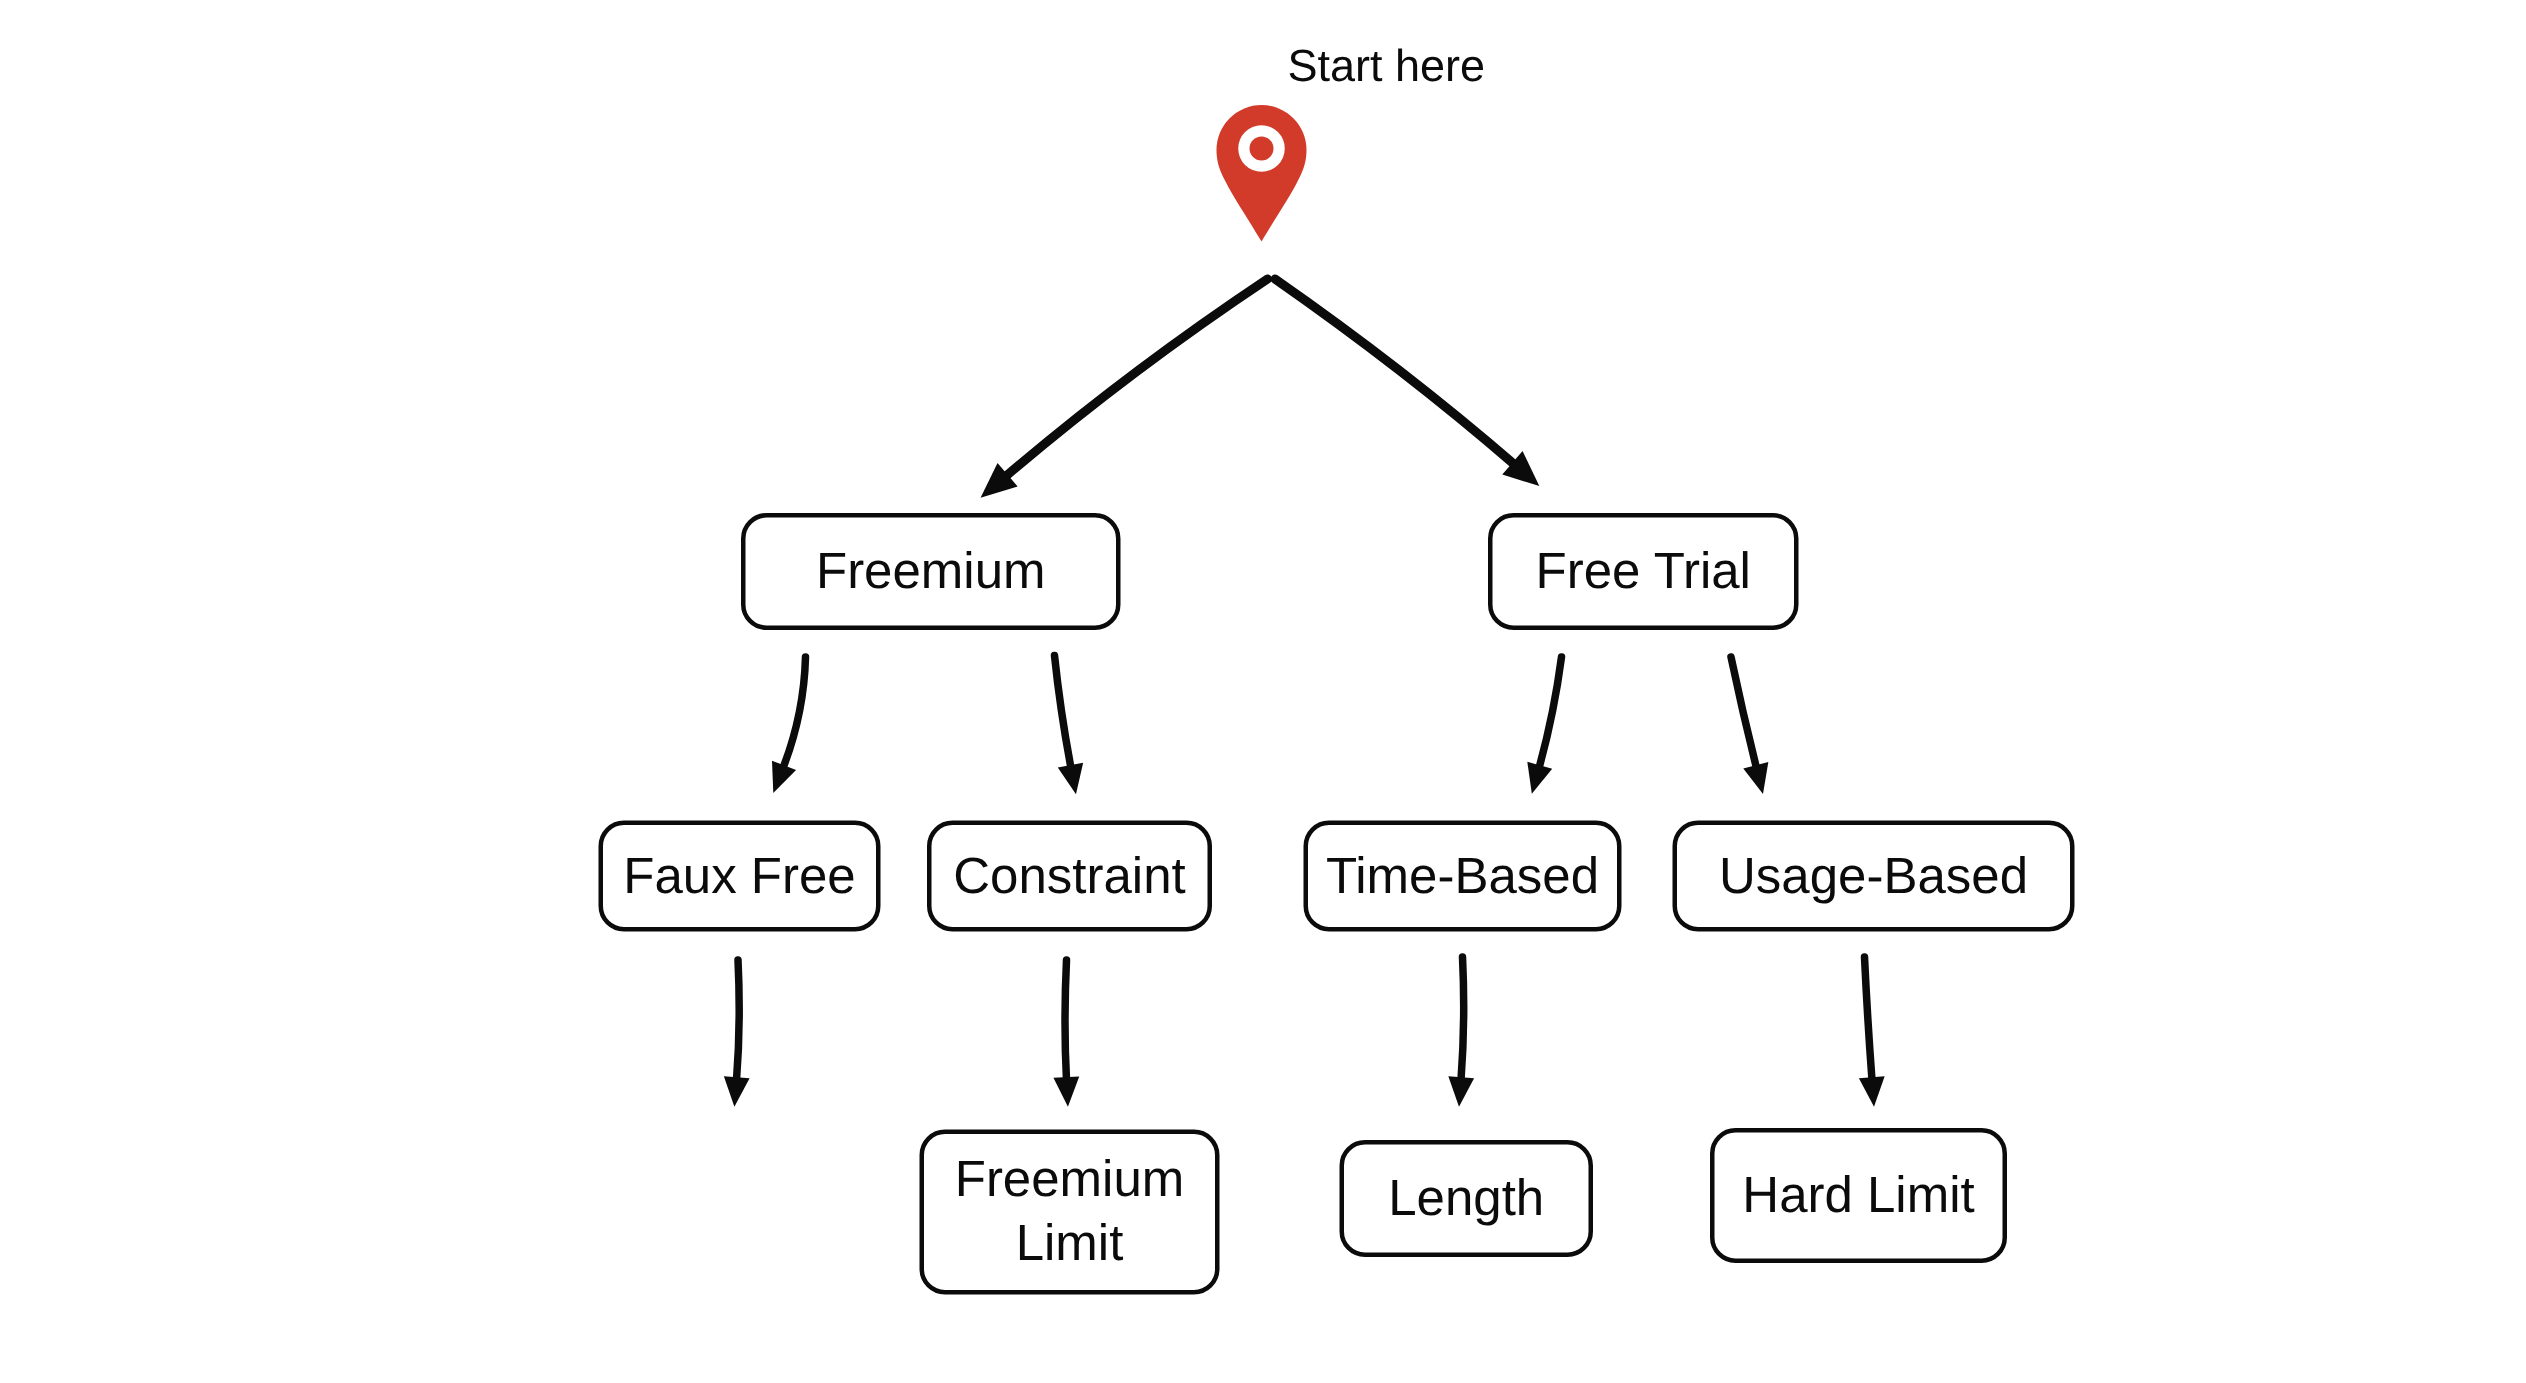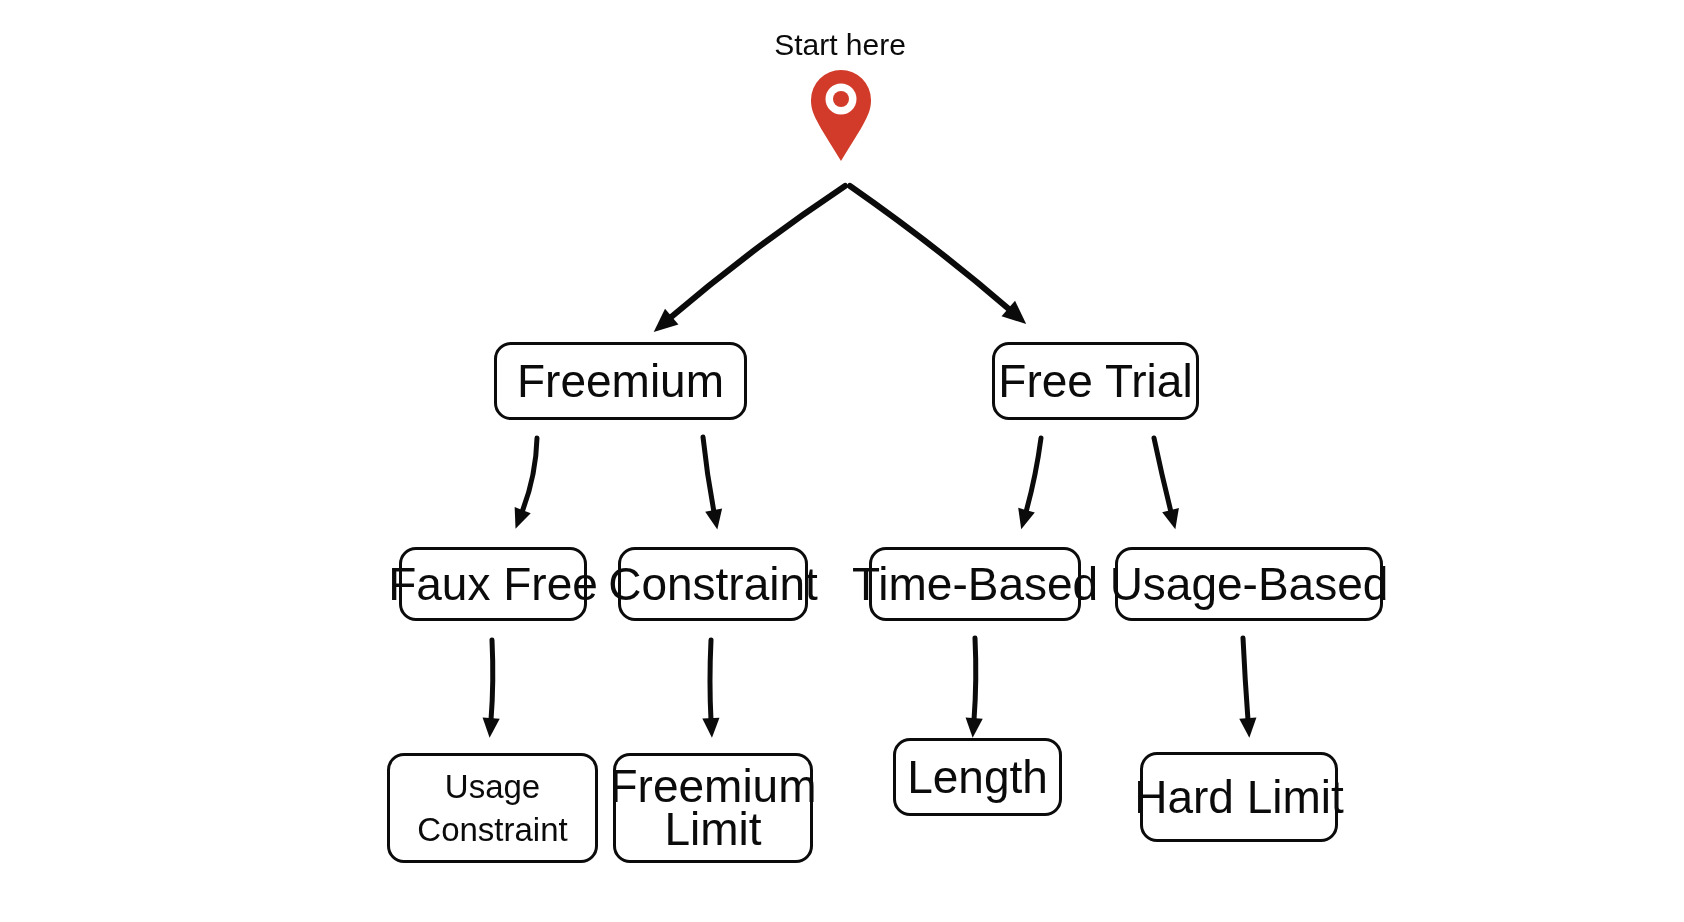--- a/index.html
+++ b/index.html
@@ -14,21 +14,21 @@
     background: #ffffff;
     overflow: hidden;
     font-family: "Liberation Sans", sans-serif;
     color: #0b0b0b;
   }
   .title {
     position: absolute;
     left: 690px;
     top: 28px;
     width: 300px;
-    text-align: center;
+    text-align: right;
     font-size: 30px;
     line-height: 34px;
     font-weight: 400;
     color: #0b0b0b;
   }
   .layer {
     position: absolute;
     left: 0;
     top: 0;
     width: 1684px;
@@ -45,34 +45,34 @@
   .node {
     position: absolute;
     box-sizing: border-box;
     background: #ffffff;
     border: 3px solid #0b0b0b;
     border-radius: 17px;
     display: flex;
     align-items: center;
     justify-content: center;
     text-align: center;
-    font-size: 46px;
+    font-size: 34px;
     line-height: 43px;
     color: #0b0b0b;
   }
   .node.single { white-space: nowrap; }
   .n-freemium        { left: 494px;  top: 342px; width: 253px; height: 78px; }
   .n-free-trial      { left: 992px;  top: 342px; width: 207px; height: 78px; }
   .n-faux-free       { left: 399px;  top: 547px; width: 188px; height: 74px; }
   .n-perpetual       { left: 618px;  top: 547px; width: 190px; height: 74px; }
   .n-time-based      { left: 869px;  top: 547px; width: 212px; height: 74px; }
   .n-usage-based     { left: 1115px; top: 547px; width: 268px; height: 74px; }
   .n-usage-constraint{ left: 387px;  top: 753px; width: 211px; height: 110px; padding: 0 16px; font-size: 33px; }
   .n-feature-limit   { left: 613px;  top: 753px; width: 200px; height: 110px; padding: 0 22px; }
-  .n-length          { left: 893px;  top: 738px; width: 169px; height: 78px; }
+  .n-length          { left: 893px;  top: 760px; width: 169px; height: 78px; }
   .n-hard-limit      { left: 1140px; top: 752px; width: 198px; height: 90px; }
 </style>
 </head>
 <body>
 
 <div class="canvas">
 
   <div class="title">Start here</div>
 
   <svg class="layer" viewBox="0 0 1684 922" xmlns="http://www.w3.org/2000/svg">
@@ -105,18 +105,17 @@
   </svg>
 
   <div class="node single n-freemium">Freemium</div>
   <div class="node single n-faux-free">Faux Free</div>
 
   <div class="node single n-free-trial">Free Trial</div>
   <div class="node single n-perpetual">Constraint</div>
   <div class="node single n-time-based">Time-Based</div>
   <div class="node single n-usage-based">Usage-Based</div>
 
-  <div class="node n-usage-constraint">Usage Constraint</div>
   <div class="node n-feature-limit">Freemium Limit</div>
   <div class="node single n-length">Length</div>
   <div class="node single n-hard-limit">Hard Limit</div>
 
 </div>
 
 </body></html>

